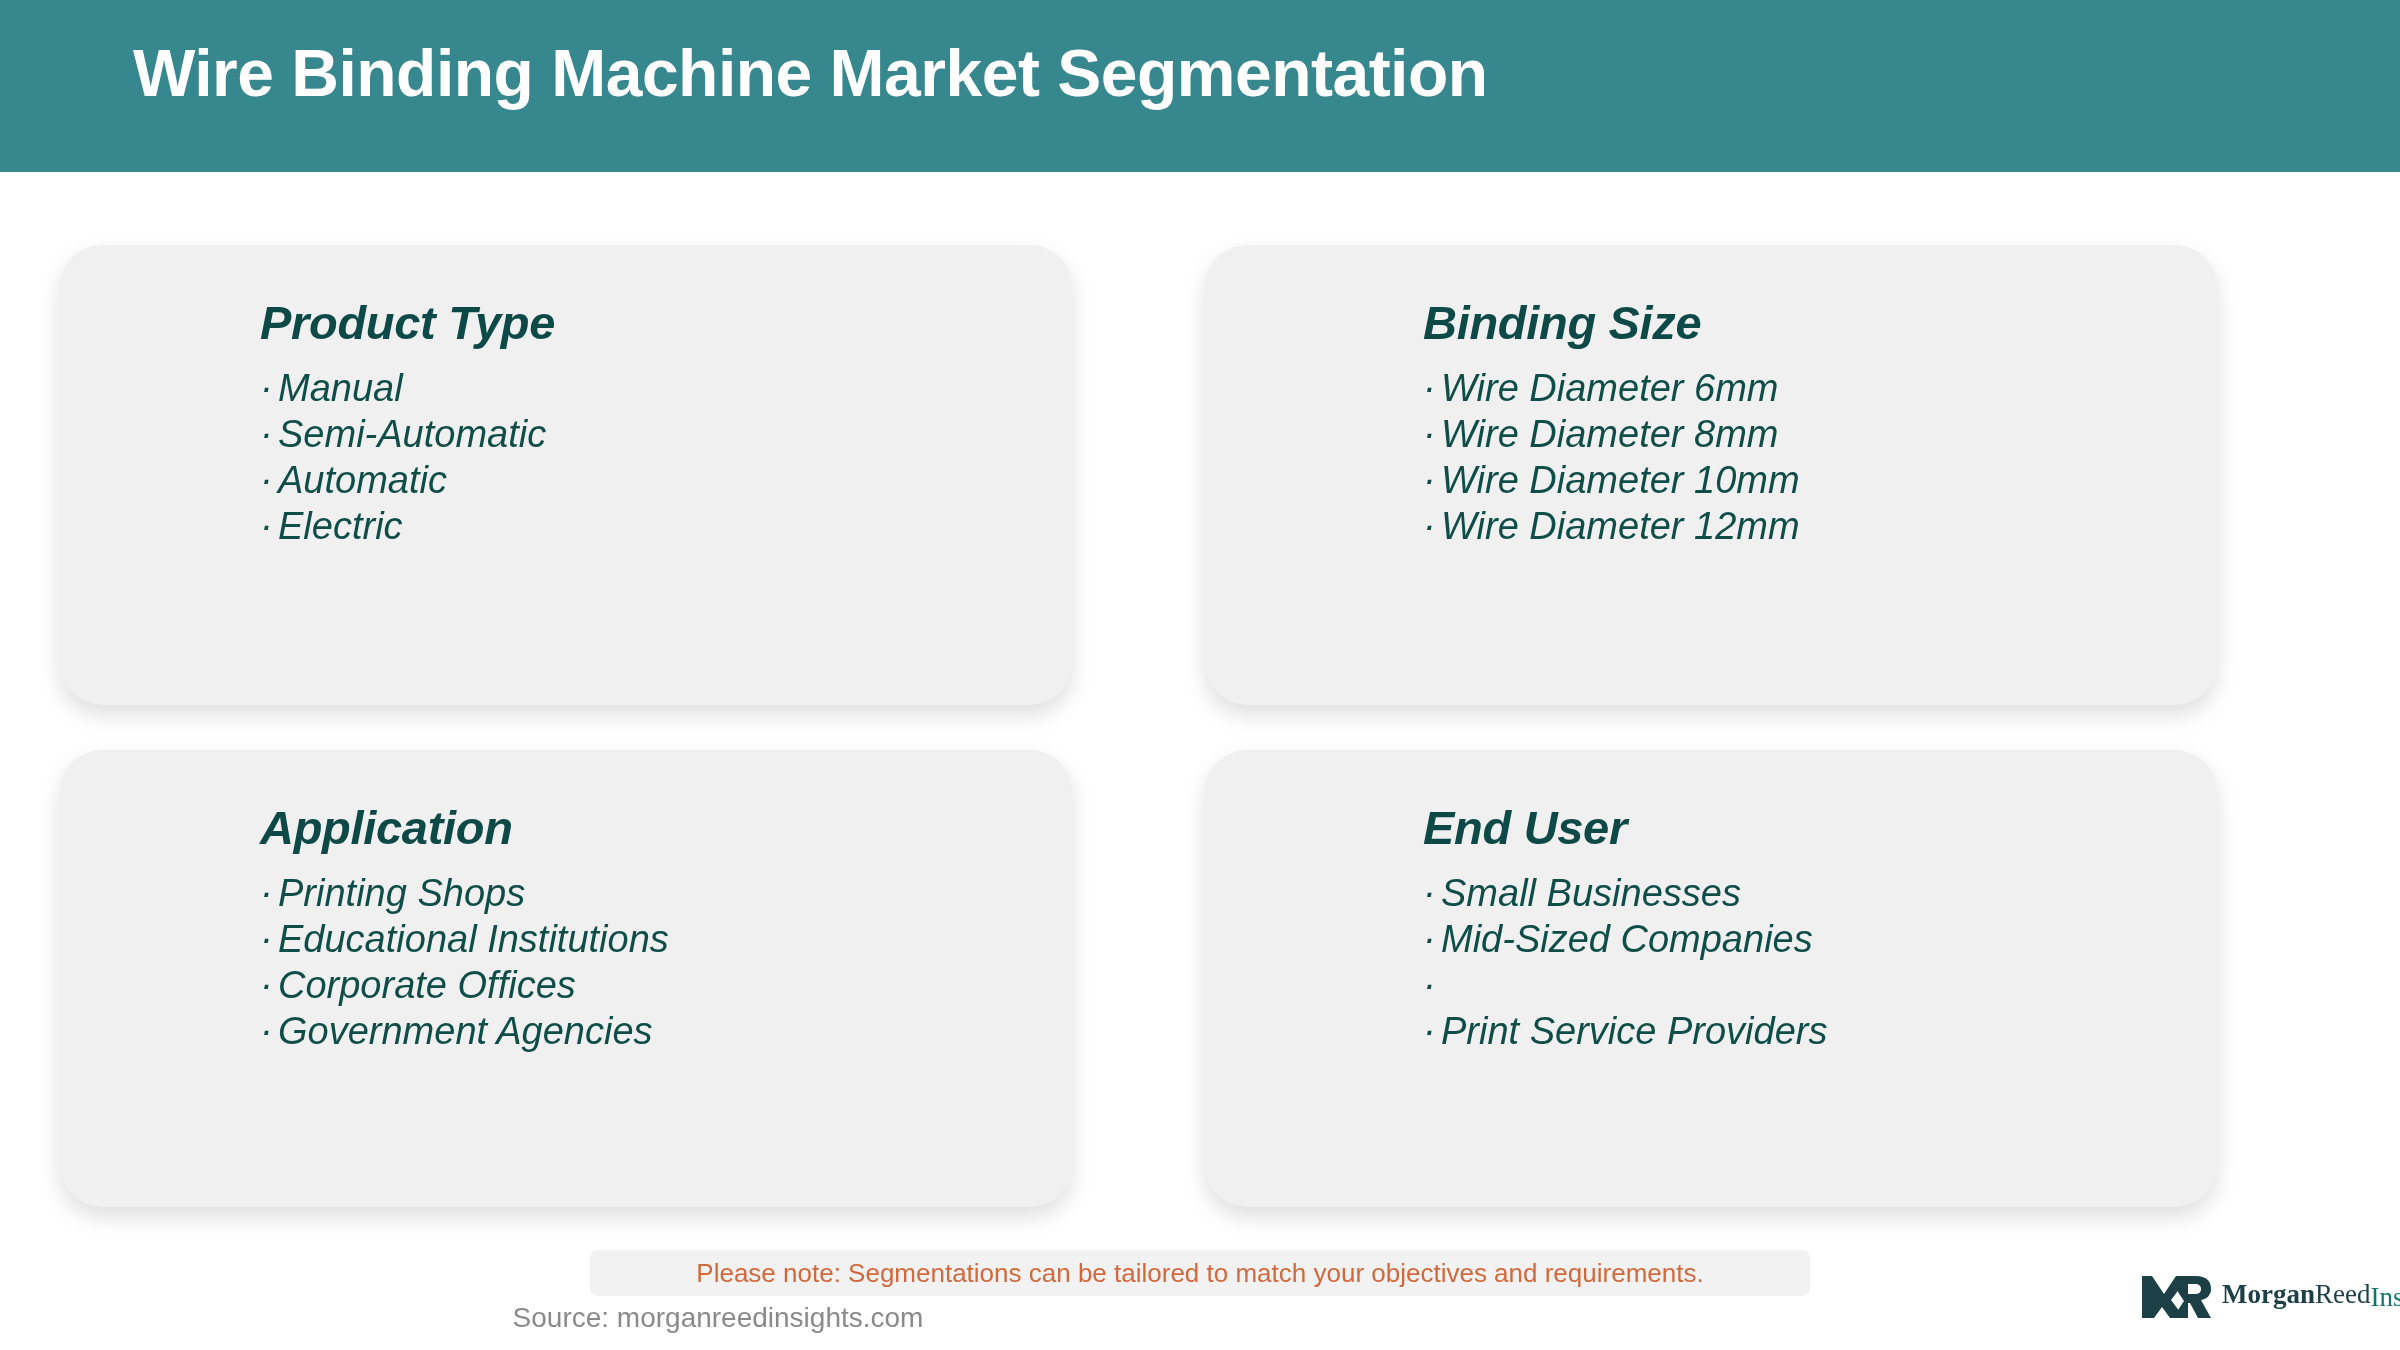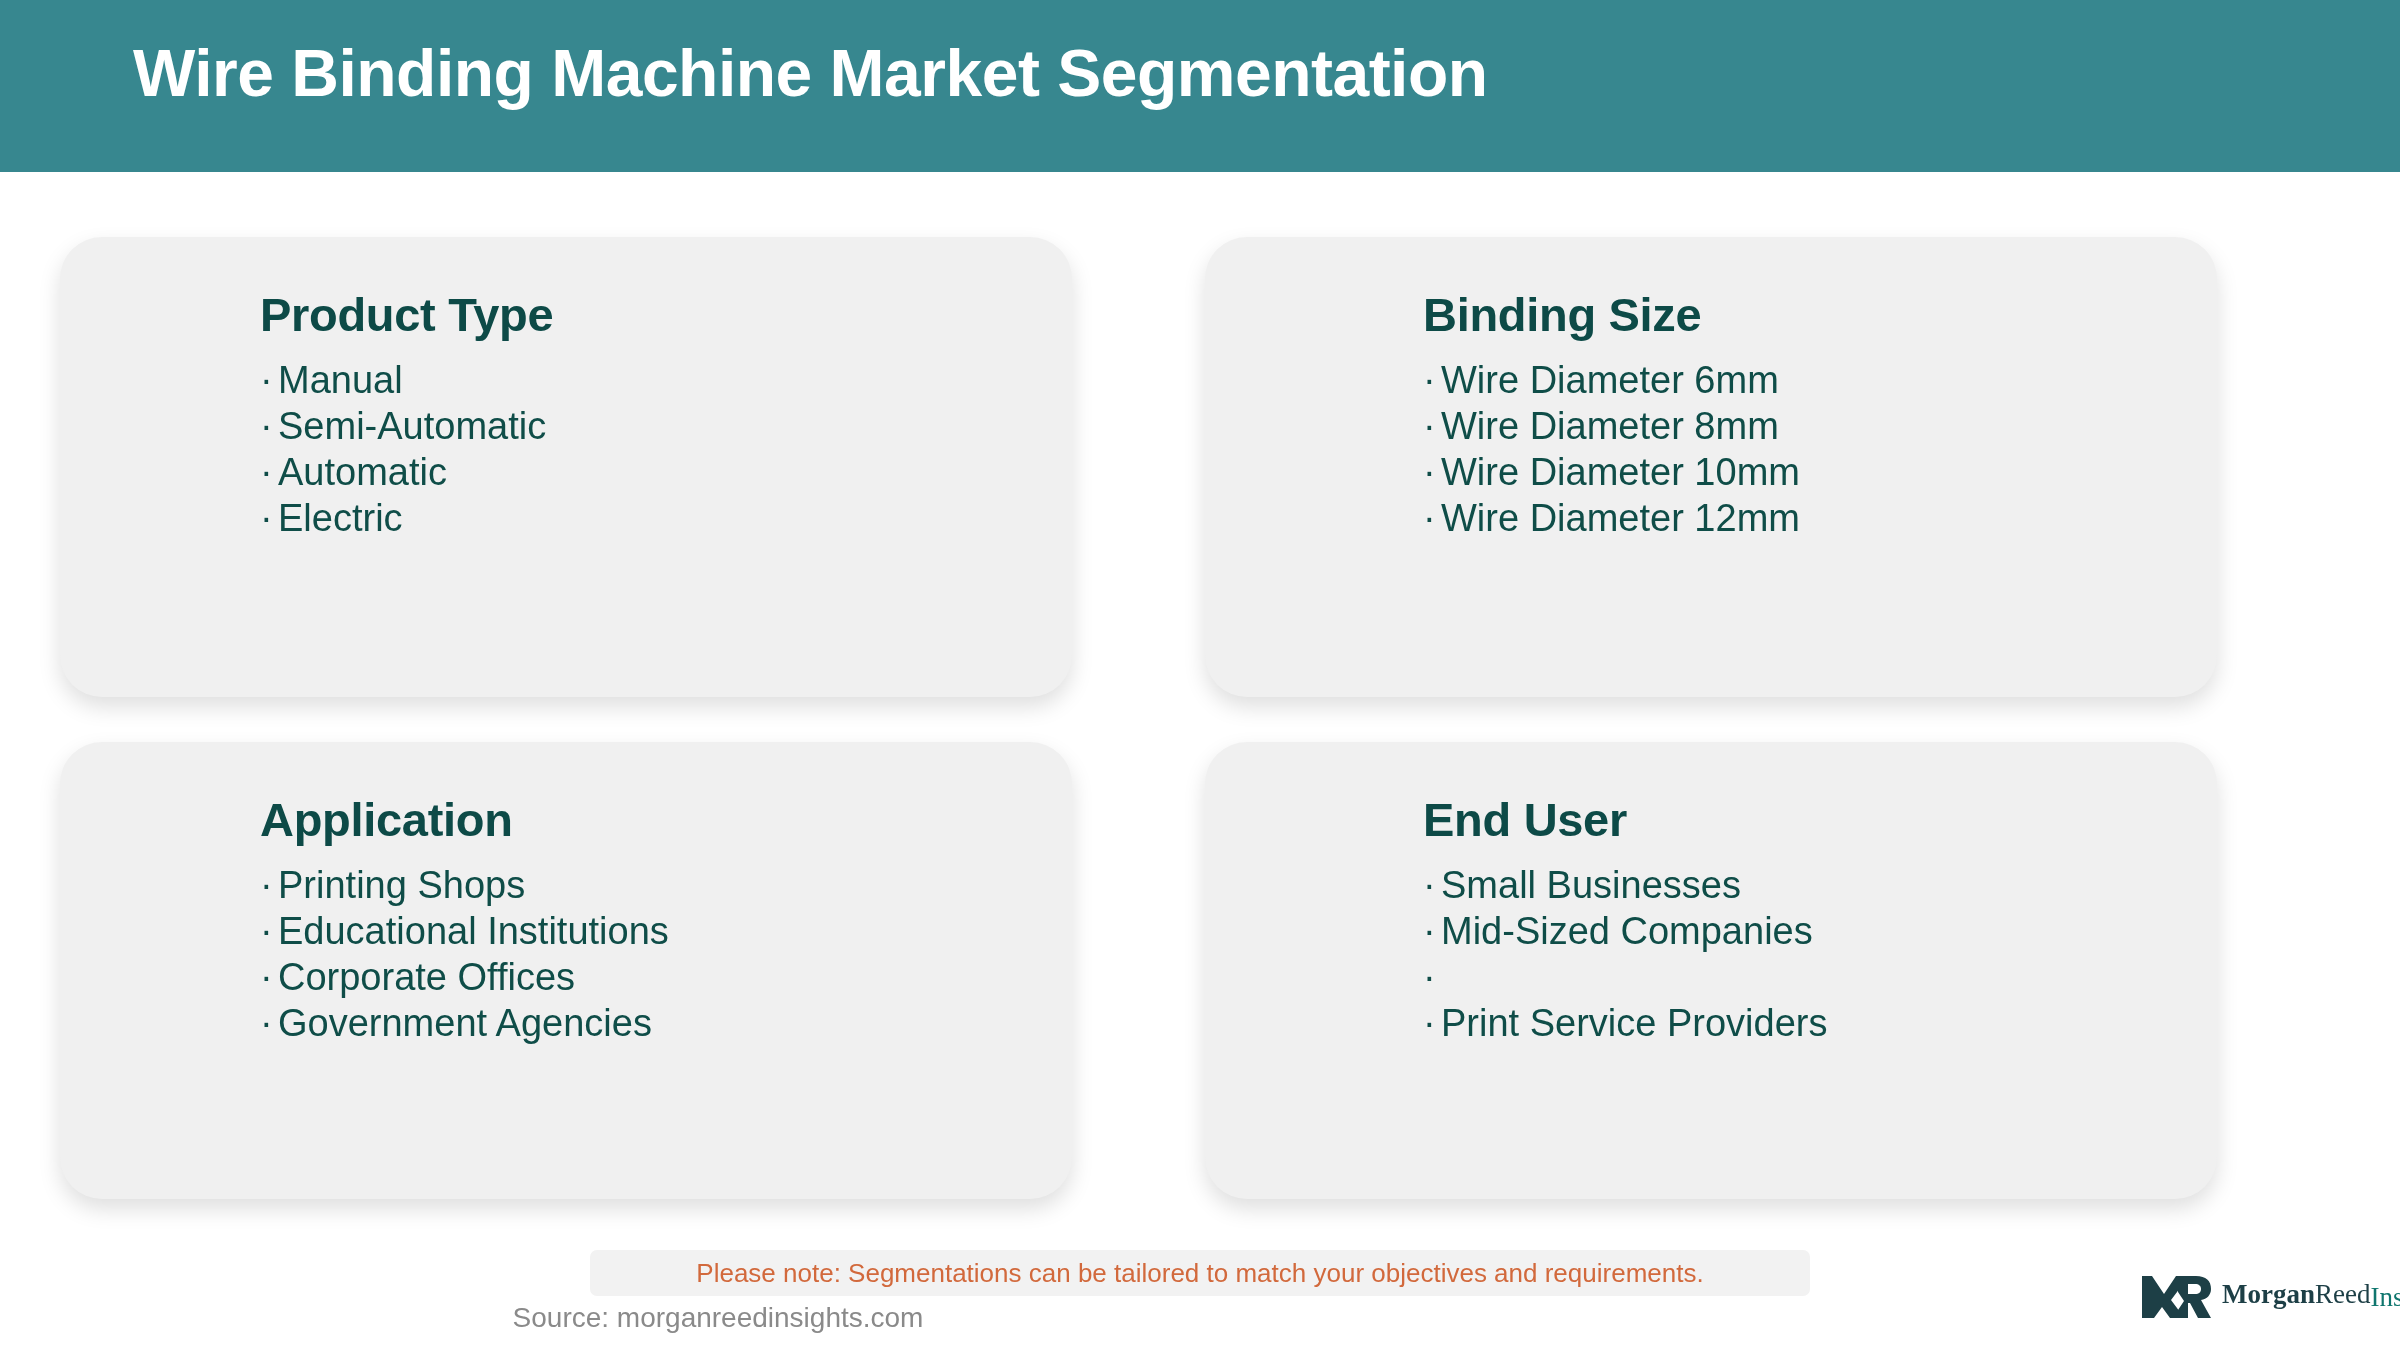--- a/index.html
+++ b/index.html
@@ -39,28 +39,29 @@
     color: #ffffff;
     letter-spacing: -0.5px;
     line-height: 1.15;
     white-space: nowrap;
   }
 
   
   .cards {
     position: absolute;
     left: 60px;
-    top: 237px;
+    top: 245px;
     width: 2185px;
     height: 962px;
     display: grid;
     grid-template-columns: 1012px 1012px;
     grid-template-rows: 460px 457px;
     column-gap: 133px;
     row-gap: 45px;
+    font-style: italic;
   }
 
   .card {
     background: #f0f0f0;
     border-radius: 42px;
     box-shadow: 0 10px 22px rgba(0, 0, 0, 0.13);
     position: relative;
     box-sizing: border-box;
     padding-top: 52px;
   }

